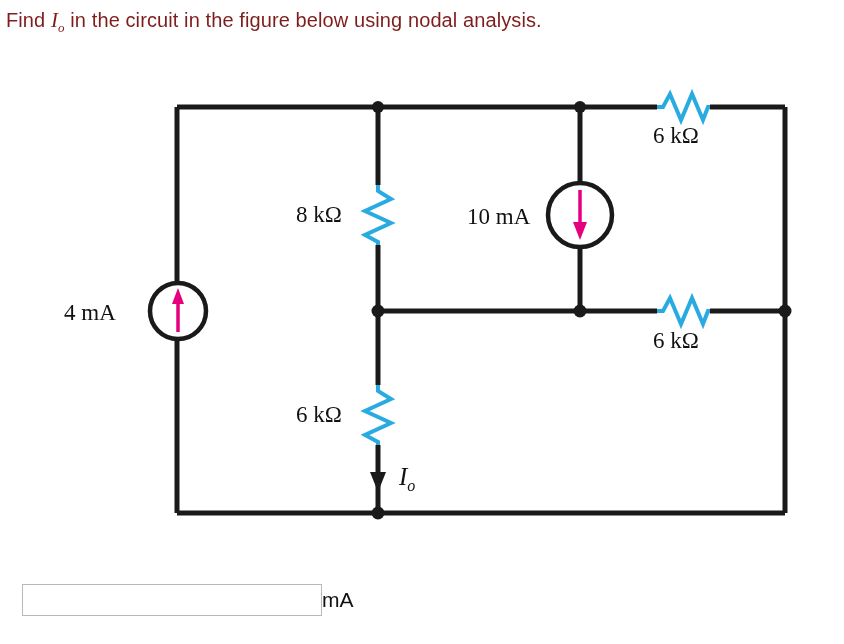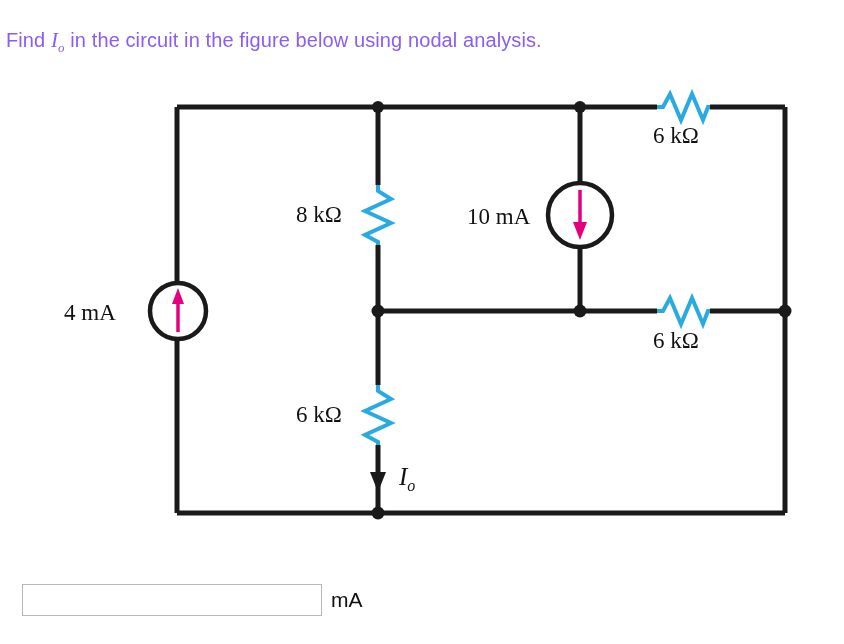--- a/index.html
+++ b/index.html
@@ -10,24 +10,24 @@
   body {
     width: 844px;
     height: 644px;
     position: relative;
     overflow: hidden;
     font-family: "Liberation Sans", sans-serif;
   }
   #question-text {
     position: absolute;
     left: 6px;
-    top: 28px;
+    top: 8px;
     font-family: "Liberation Sans", sans-serif;
     font-size: 20px;
-    color: #8b5cf6;
+    color: #7f1d1d;
     white-space: nowrap;
     letter-spacing: 0.1px;
   }
   #question-text .sym {
     font-family: "Liberation Serif", serif;
     font-style: italic;
     font-size: 21px;
   }
   #question-text .sym sub {
     font-size: 13px;
@@ -39,21 +39,20 @@
     top: 60px;
     width: 844px;
     height: 480px;
   }
   #answer-row {
     position: absolute;
     left: 22px;
     top: 584px;
     display: flex;
     align-items: center;
-    gap: 9px;
   }
   #answer-input {
     width: 300px;
     height: 32px;
     box-sizing: border-box;
     border: 1px solid #b8b8b8;
     background: #ffffff;
     font-family: "Liberation Sans", sans-serif;
     font-size: 16px;
     color: #111111;

